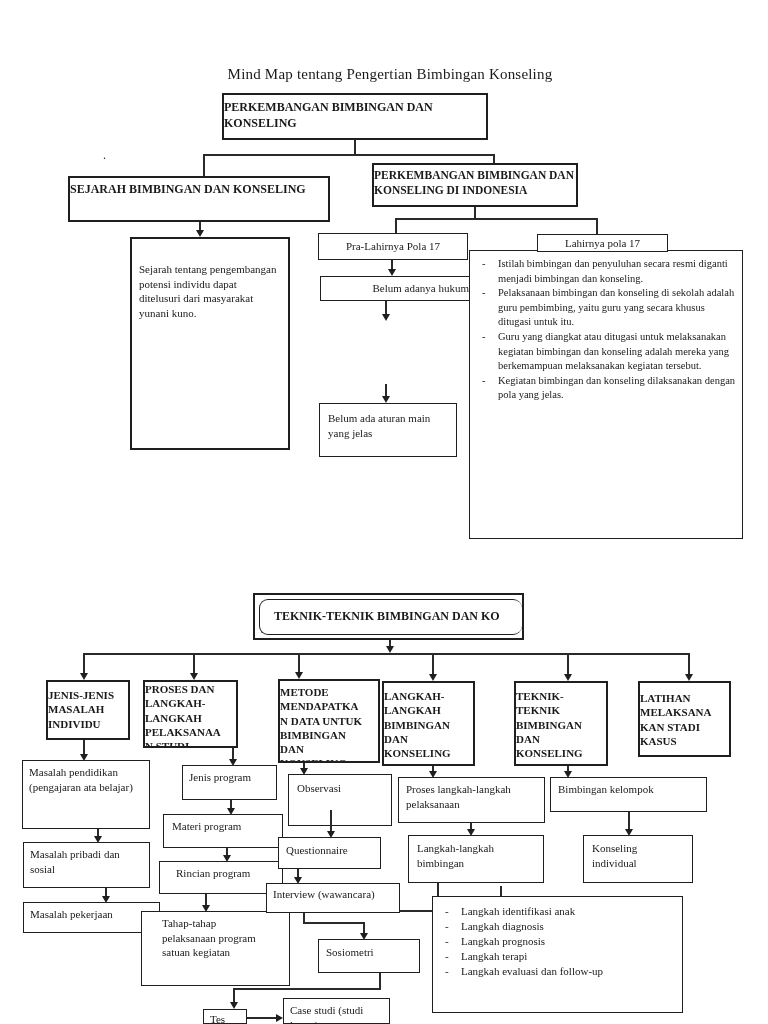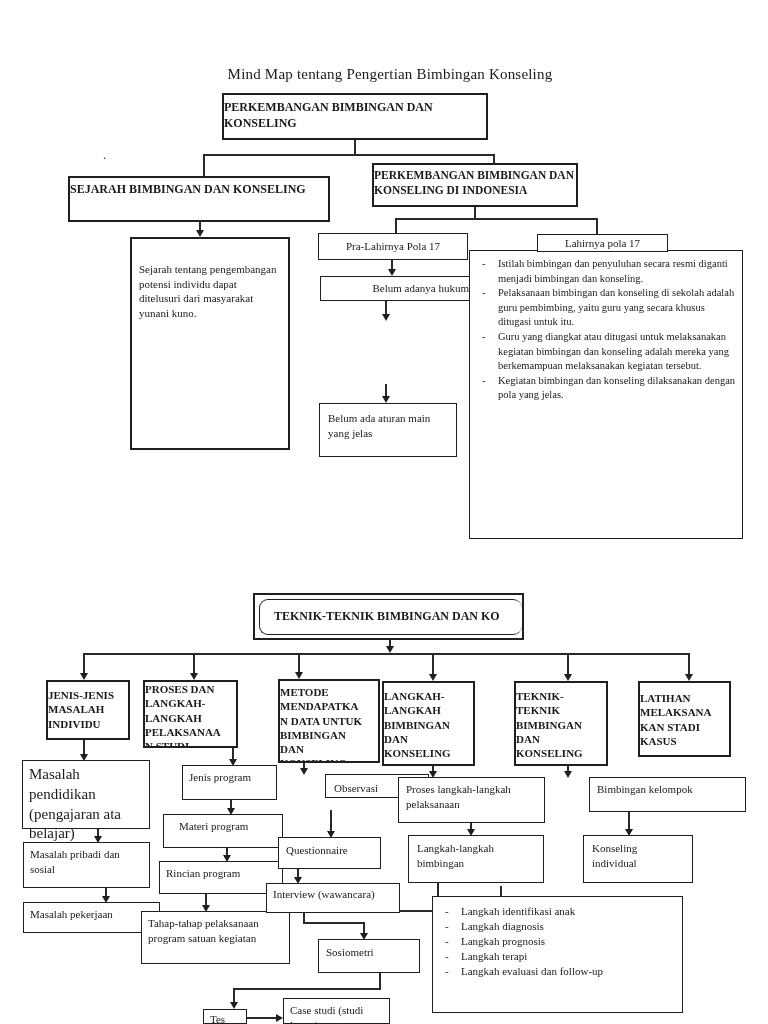--- a/index.html
+++ b/index.html
@@ -120,44 +120,44 @@
 BIMBINGAN
 DAN
 KONSELING</div>
   <div class="bx hd" style="left:638px;top:681px;width:93px;height:76px;font-size:11px;padding-top:8px;">LATIHAN
 MELAKSANA
 KAN STADI
 KASUS</div>
 
   <div class="vl" style="left:83px;top:740px;height:15px;"></div>
   <div class="ad" style="left:80px;top:754px;"></div>
-  <div class="bx1 tx" style="left:22px;top:760px;width:128px;height:69px;font-size:15px;padding:4px 6px;">Masalah pendidikan (pengajaran ata belajar)</div>
+  <div class="bx1 tx" style="left:22px;top:760px;width:128px;height:69px;font-size:11px;padding:4px 6px;">Masalah pendidikan (pengajaran ata belajar)</div>
   <div class="vl" style="left:97px;top:829px;height:8px;"></div>
   <div class="ad" style="left:94px;top:836px;"></div>
   <div class="bx1 tx" style="left:23px;top:842px;width:127px;height:46px;font-size:11px;padding:4px 6px;">Masalah pribadi dan sosial</div>
   <div class="vl" style="left:105px;top:888px;height:9px;"></div>
   <div class="ad" style="left:102px;top:896px;"></div>
   <div class="bx1 tx" style="left:23px;top:902px;width:137px;height:31px;font-size:11px;padding:4px 6px;">Masalah pekerjaan</div>
 
   <div class="vl" style="left:232px;top:748px;height:12px;"></div>
   <div class="ad" style="left:229px;top:759px;"></div>
   <div class="bx1 tx" style="left:182px;top:765px;width:95px;height:35px;font-size:11px;padding:4px 6px;">Jenis program</div>
   <div class="vl" style="left:230px;top:800px;height:9px;"></div>
   <div class="ad" style="left:227px;top:808px;"></div>
-  <div class="bx1 tx" style="left:163px;top:814px;width:120px;height:34px;font-size:11px;padding:4px 15px;">Materi program</div>
+  <div class="bx1 tx" style="left:163px;top:814px;width:120px;height:34px;font-size:11px;padding:4px 8px;">Materi program</div>
   <div class="vl" style="left:226px;top:848px;height:8px;"></div>
   <div class="ad" style="left:223px;top:855px;"></div>
-  <div class="bx1 tx" style="left:159px;top:861px;width:124px;height:33px;font-size:11px;padding:4px 6px;">Rincian program</div>
+  <div class="bx1 tx" style="left:159px;top:861px;width:124px;height:33px;font-size:11px;padding:4px 16px;">Rincian program</div>
   <div class="vl" style="left:205px;top:894px;height:12px;"></div>
   <div class="ad" style="left:202px;top:905px;"></div>
-  <div class="bx1 tx" style="left:141px;top:911px;width:149px;height:53px;font-size:11px;padding:4px 6px;">Tahap-tahap pelaksanaan program satuan kegiatan</div>
+  <div class="bx1 tx" style="left:141px;top:911px;width:149px;height:75px;font-size:11px;padding:4px 20px;">Tahap-tahap pelaksanaan program satuan kegiatan</div>
 
   <div class="vl" style="left:303px;top:763px;height:6px;"></div>
   <div class="ad" style="left:300px;top:768px;"></div>
-  <div class="bx1 tx" style="left:288px;top:774px;width:104px;height:24px;font-size:11px;padding:6px 8px;margin-left:37px;">Observasi</div>
+  <div class="bx1 tx" style="left:288px;top:774px;width:104px;height:52px;font-size:11px;padding:6px 8px;">Observasi</div>
   <div class="vl" style="left:330px;top:810px;height:22px;"></div>
   <div class="ad" style="left:327px;top:831px;"></div>
   <div class="bx1 tx" style="left:278px;top:837px;width:103px;height:32px;font-size:11px;padding:5px 7px;">Questionnaire</div>
   <div class="vl" style="left:297px;top:869px;height:9px;"></div>
   <div class="ad" style="left:294px;top:877px;"></div>
   <div class="bx1 tx" style="left:266px;top:883px;width:134px;height:30px;font-size:11px;padding:3px 6px;">Interview (wawancara)</div>
 
   <div class="vl" style="left:303px;top:913px;height:9px;"></div>
   <div class="hl" style="left:303px;top:922px;width:62px;"></div>
   <div class="vl" style="left:363px;top:922px;height:12px;"></div>
@@ -175,21 +175,21 @@
 
   <div class="vl" style="left:432px;top:766px;height:6px;"></div>
   <div class="ad" style="left:429px;top:771px;"></div>
   <div class="bx1 tx" style="left:398px;top:777px;width:147px;height:46px;font-size:11px;padding:4px 7px;">Proses langkah-langkah pelaksanaan</div>
   <div class="vl" style="left:470px;top:823px;height:7px;"></div>
   <div class="ad" style="left:467px;top:829px;"></div>
   <div class="bx1 tx" style="left:408px;top:835px;width:136px;height:48px;font-size:11px;padding:5px 8px;">Langkah-langkah bimbingan</div>
 
   <div class="vl" style="left:567px;top:766px;height:6px;"></div>
   <div class="ad" style="left:564px;top:771px;"></div>
-  <div class="bx1 tx" style="left:550px;top:777px;width:157px;height:35px;font-size:11px;padding:4px 7px;margin-left:39px;">Bimbingan kelompok</div>
+  <div class="bx1 tx" style="left:550px;top:777px;width:157px;height:35px;font-size:11px;padding:4px 7px;">Bimbingan kelompok</div>
   <div class="vl" style="left:628px;top:812px;height:18px;"></div>
   <div class="ad" style="left:625px;top:829px;"></div>
   <div class="bx1 tx" style="left:583px;top:835px;width:110px;height:48px;font-size:11px;padding:5px 8px;">Konseling individual</div>
 
   <div class="vl" style="left:437px;top:883px;height:13px;"></div>
   <div class="vl" style="left:500px;top:886px;height:10px;"></div>
   <div class="hl" style="left:400px;top:910px;width:32px;"></div>
   <div class="bx1 step-bullets" style="left:432px;top:896px;width:251px;height:117px;padding:7px 6px;">
     <ul class="dashes">
       <li>Langkah identifikasi anak</li>

